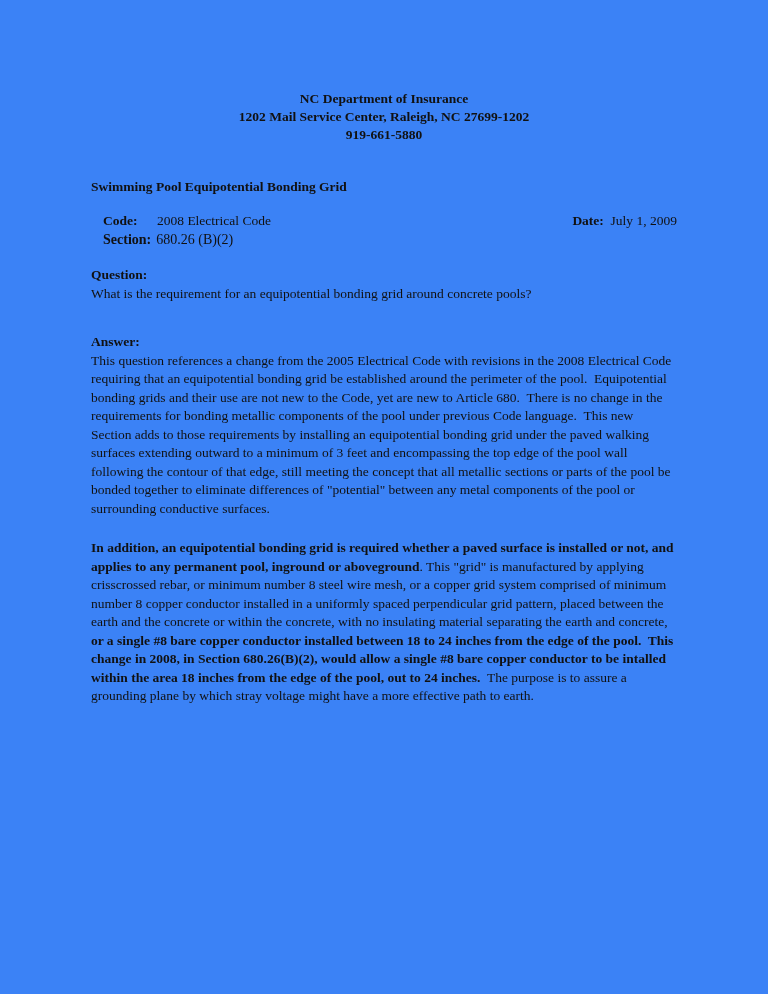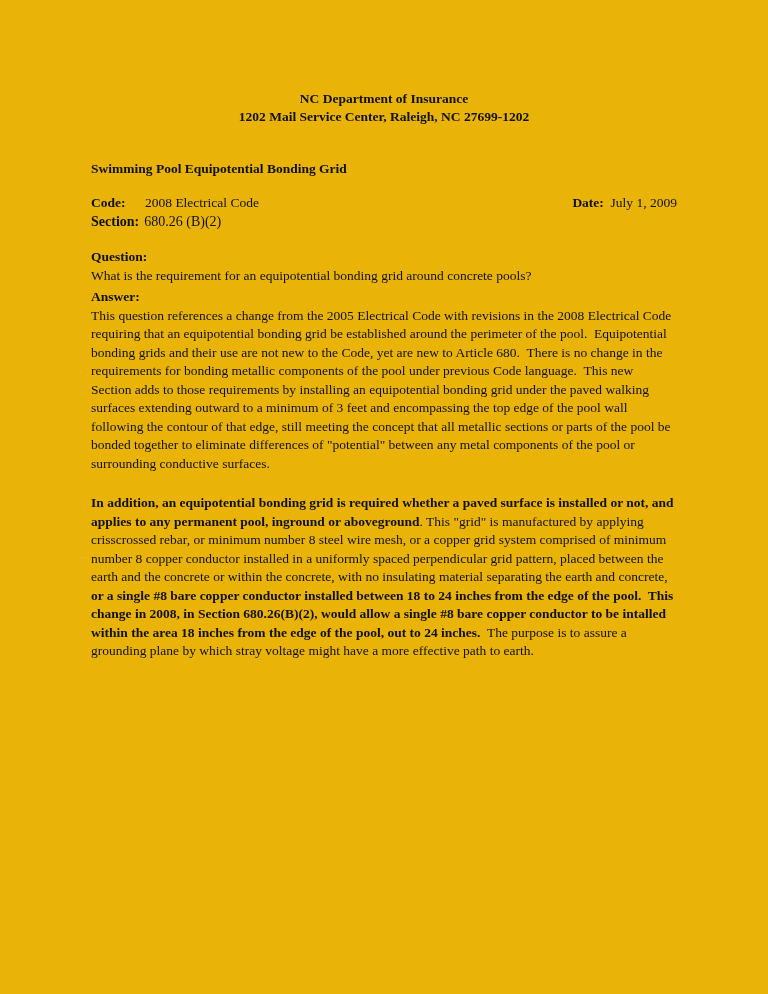--- a/index.html
+++ b/index.html
@@ -5,21 +5,21 @@
   * { margin: 0; padding: 0; box-sizing: border-box; }
   html, body {
     background: #ffffff;
     font-family: "Liberation Serif", "DejaVu Serif", serif;
     color: #111111;
   }
   .page {
     position: relative;
     width: 768px;
     height: 994px;
-    background: #eab308;
+    background: #3b82f6;
     padding: 90px 91px 0 91px;
     overflow: hidden;
   }
   .doc-header {
     text-align: center;
     font-weight: bold;
     font-size: 13.5px;
     line-height: 18px;
     margin-bottom: 34px;
   }
@@ -36,29 +36,30 @@
   }
   .meta-row {
     display: flex;
     justify-content: space-between;
   }
   .meta-left { white-space: pre-wrap; }
   .meta-label {
     font-weight: bold;
     display: inline-block;
     min-width: 54px;
+    margin-left: 12px;
   }
   .meta-label.natural { min-width: 0; margin-right: 5px; }
   .date-group { white-space: pre-wrap; }
   .bold { font-weight: bold; }
   .section-block {
     font-size: 14px;
     line-height: 18.5px;
   }
-  .q-block { margin-bottom: 3px; }
+  .q-block { margin-bottom: 30px; }
   .block-label {
     font-weight: bold;
     display: block;
   }
   .body-text {
     white-space: pre-wrap;
     font-size: 13.5px;
     line-height: 18.5px;
   }
   .para1 { margin-bottom: 21px; }
@@ -67,20 +68,21 @@
   }
 </style>
 </head>
 <body>
 
 <div class="page">
 
   <div class="doc-header">
     <div>NC Department of Insurance</div>
     <div>1202 Mail Service Center, Raleigh, NC  27699-1202</div>
+    <div>919-661-5880</div>
   </div>
 
   <div class="doc-title">Swimming Pool Equipotential Bonding Grid</div>
 
   <div class="meta-block">
     <div class="meta-row">
       <span class="meta-left"><span class="meta-label">Code:</span><span>2008 Electrical Code</span></span>
       <span class="date-group"><span class="bold">Date:</span>  <span>July 1, 2009</span></span>
     </div>
     <div class="section-block">

